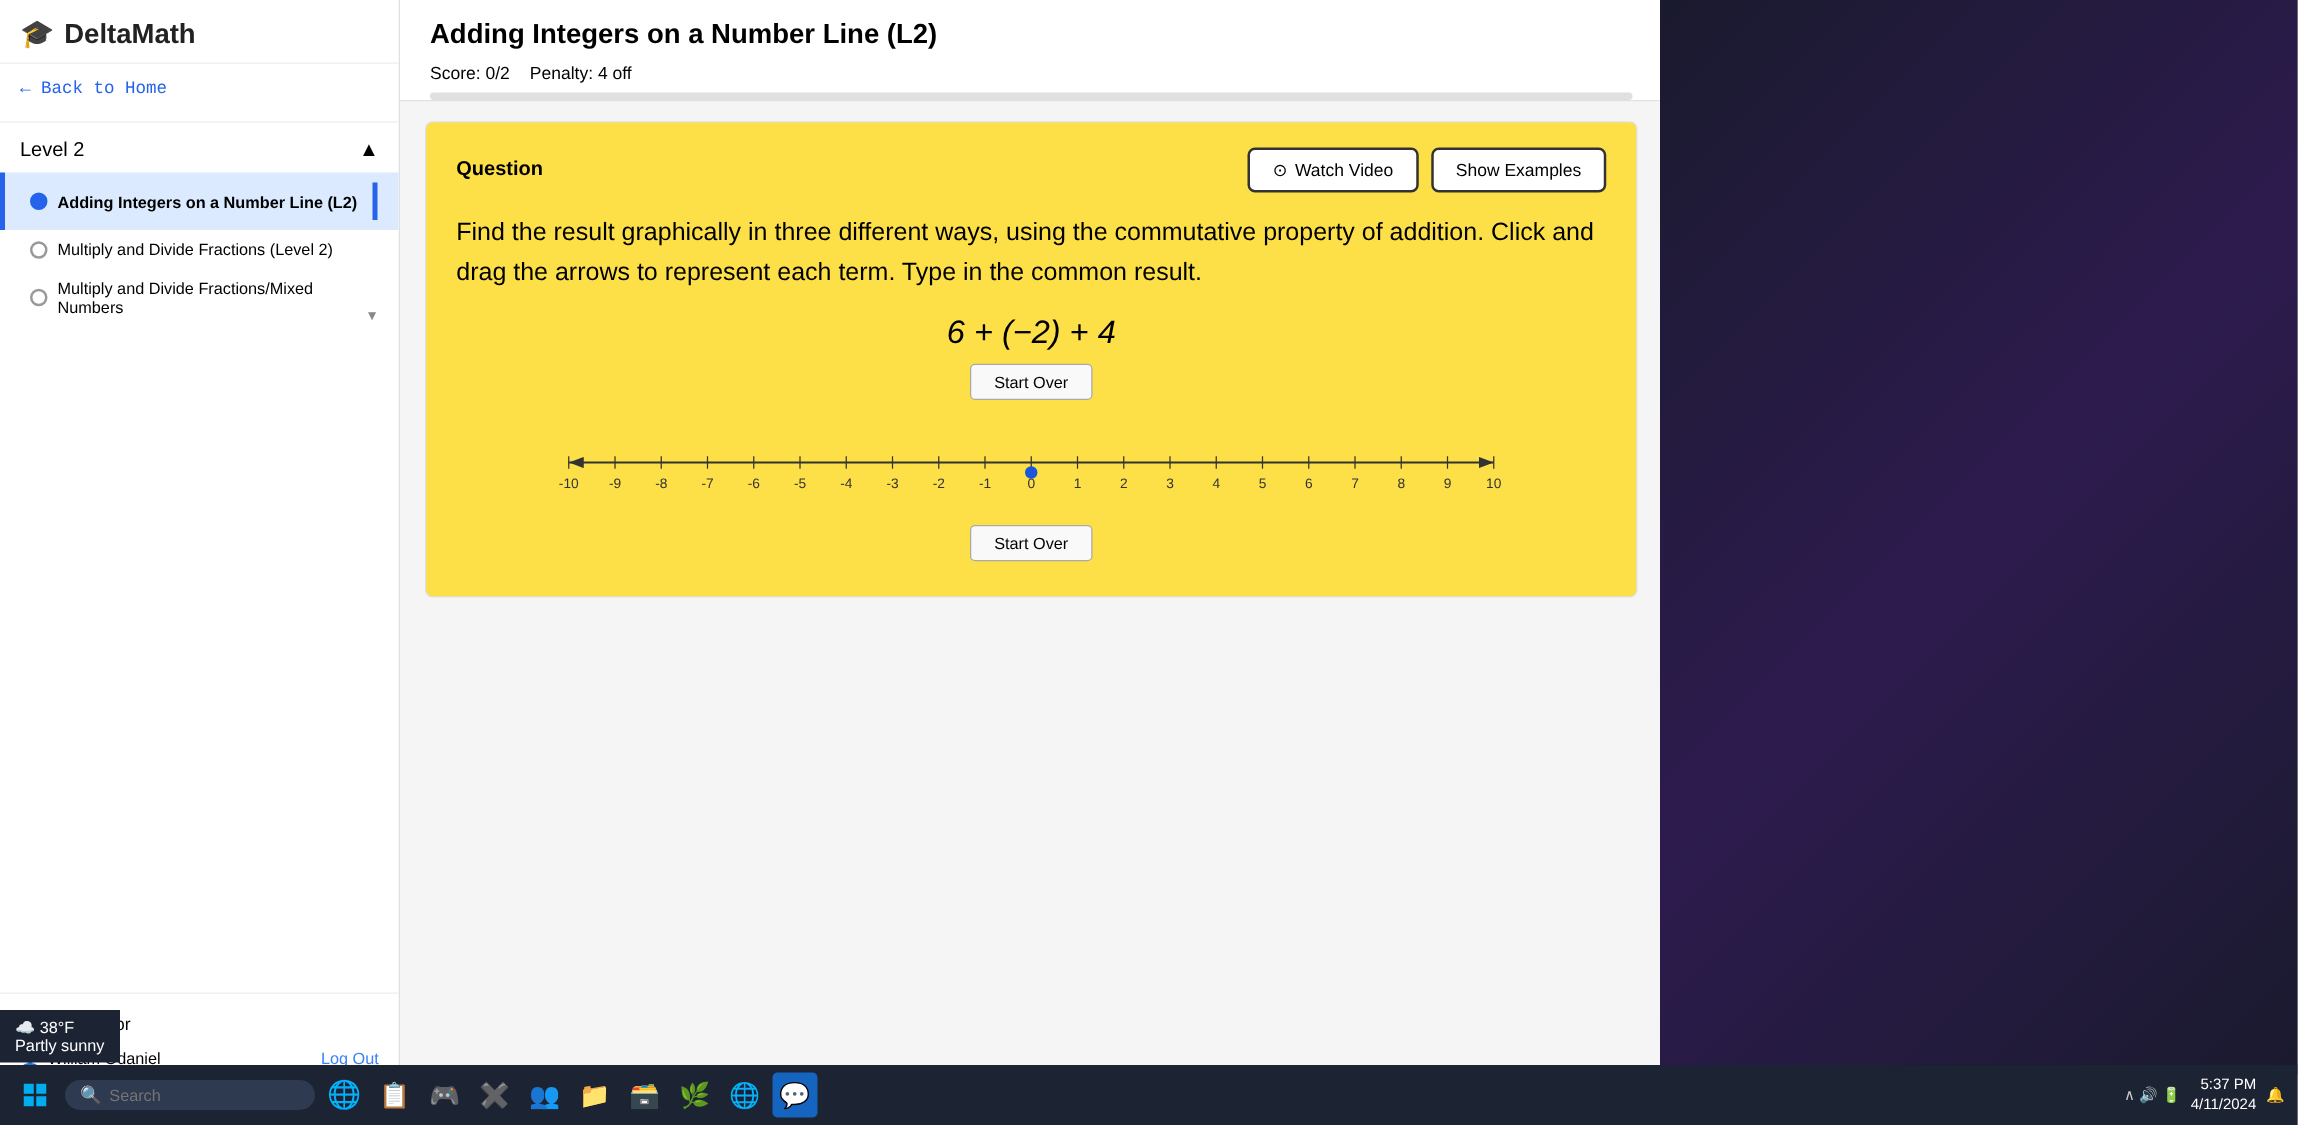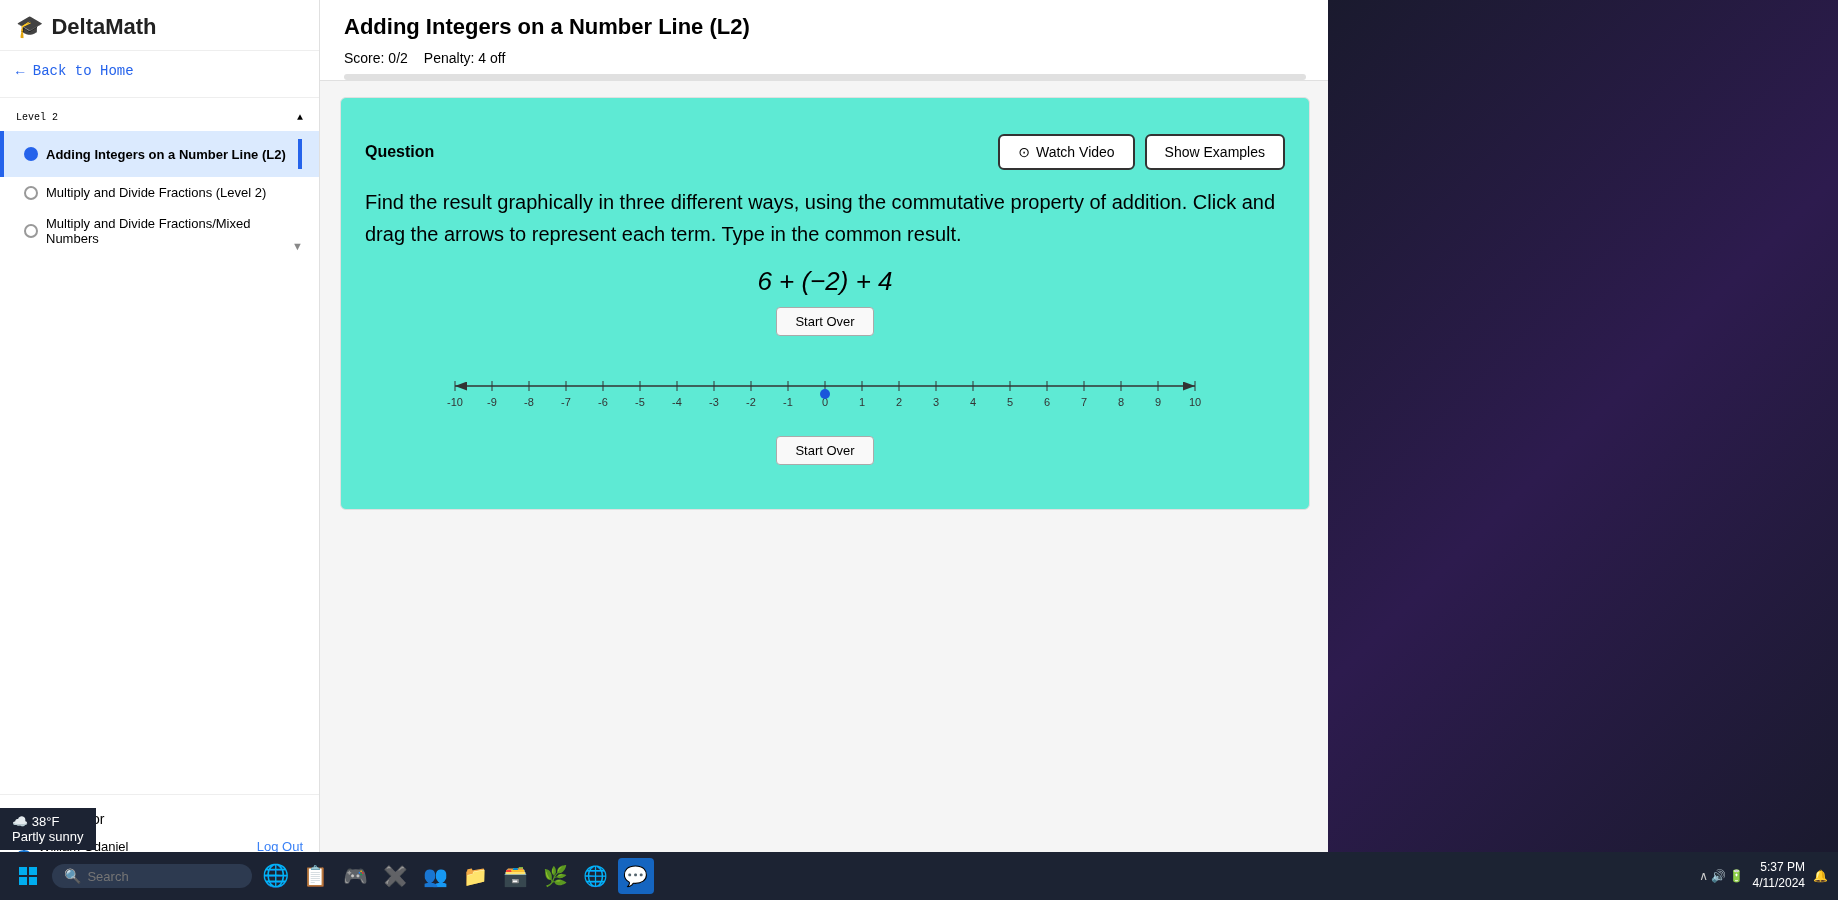--- a/index.html
+++ b/index.html
@@ -104,23 +104,22 @@
       border: none;
       border-top: 1px solid #eee;
       margin: 6px 0;
     }
 
     .level-row {
       display: flex;
       align-items: flex-start;
       justify-content: space-between;
       padding: 8px 16px;
-      font-size: 10px;
-      cursor: pointer;
-      font-family: Liberation Mono, monospace;
+      font-size: 16px;
+      cursor: pointer;
     }
 
     .level-row-left {
       display: flex;
       align-items: center;
       gap: 6px;
     }
 
     .sidebar-item {
       padding: 8px 16px 8px 24px;
@@ -225,23 +224,23 @@
     }
 
     .progress-fill {
       height: 100%;
       width: 0%;
       background: #2563eb;
       border-radius: 3px;
     }
 
     .question-area {
-      background: #5eead4;
+      background: #fde047;
       margin: 16px 20px;
-      padding: 36px 24px;
+      padding: 20px 24px;
       border-radius: 6px;
       border: 1px solid #e0e0e0;
     }
 
     .question-top-row {
       display: flex;
       align-items: center;
       justify-content: space-between;
       margin-bottom: 16px;
     }

